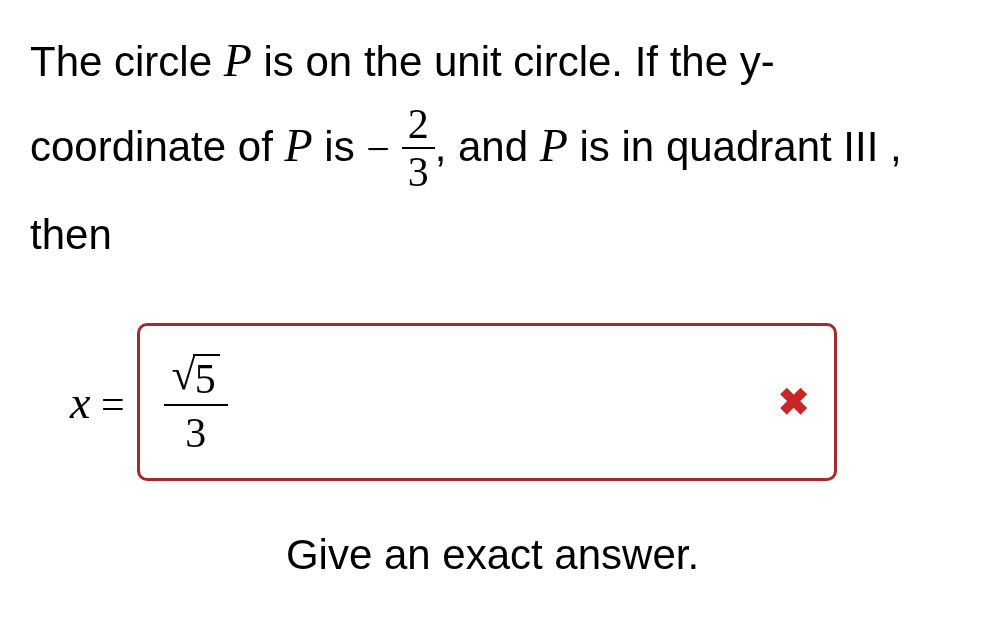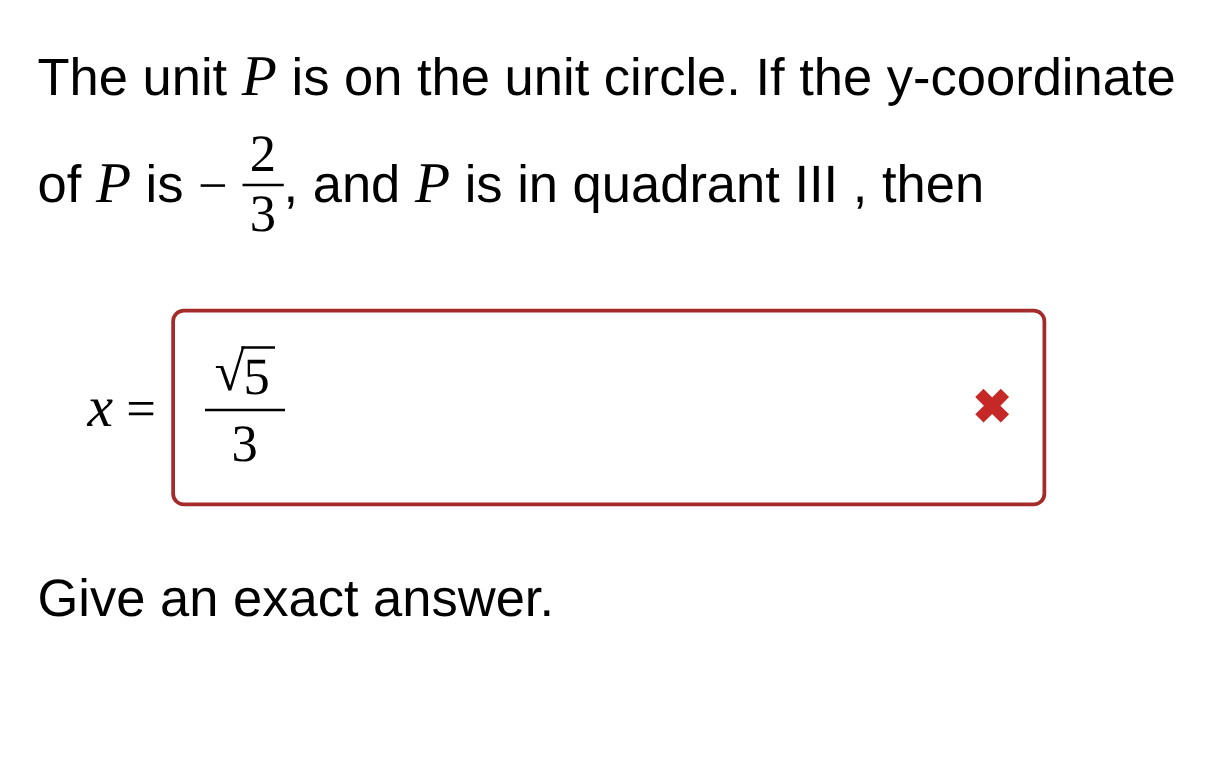--- a/index.html
+++ b/index.html
@@ -111,27 +111,28 @@
       margin-left: -3px;
       margin-top: 5px;
     }
     .wrong-x {
       color: #c62828;
       font-size: 38px;
       font-weight: bold;
     }
     .instruction {
       font-size: 42px;
+      text-align: center;
     }
   </style>
 </head>
 <body>
 
 <div class="problem-text">
-  <span>The unit </span><span class="math-var">P</span><span> is on the unit circle. If the y-coordinate of </span><span class="math-var">P</span><span> is </span><span class="minus">−</span> <span class="fraction"><span class="num">2</span><span class="den">3</span></span><span>, and </span><span class="math-var">P</span><span> is in quadrant III , then</span>
+  <span>The circle </span><span class="math-var">P</span><span> is on the unit circle. If the y-coordinate of </span><span class="math-var">P</span><span> is </span><span class="minus">−</span> <span class="fraction"><span class="num">2</span><span class="den">3</span></span><span>, and </span><span class="math-var">P</span><span> is in quadrant III , then</span>
 </div>
 
 <div class="answer-row">
   <span class="x-equals">
     <span>x</span><span class="equals-sign"> =</span>
   </span>
   <div class="answer-box">
     <span class="answer-fraction">
       <span class="num">
         <span class="sqrt-container">

